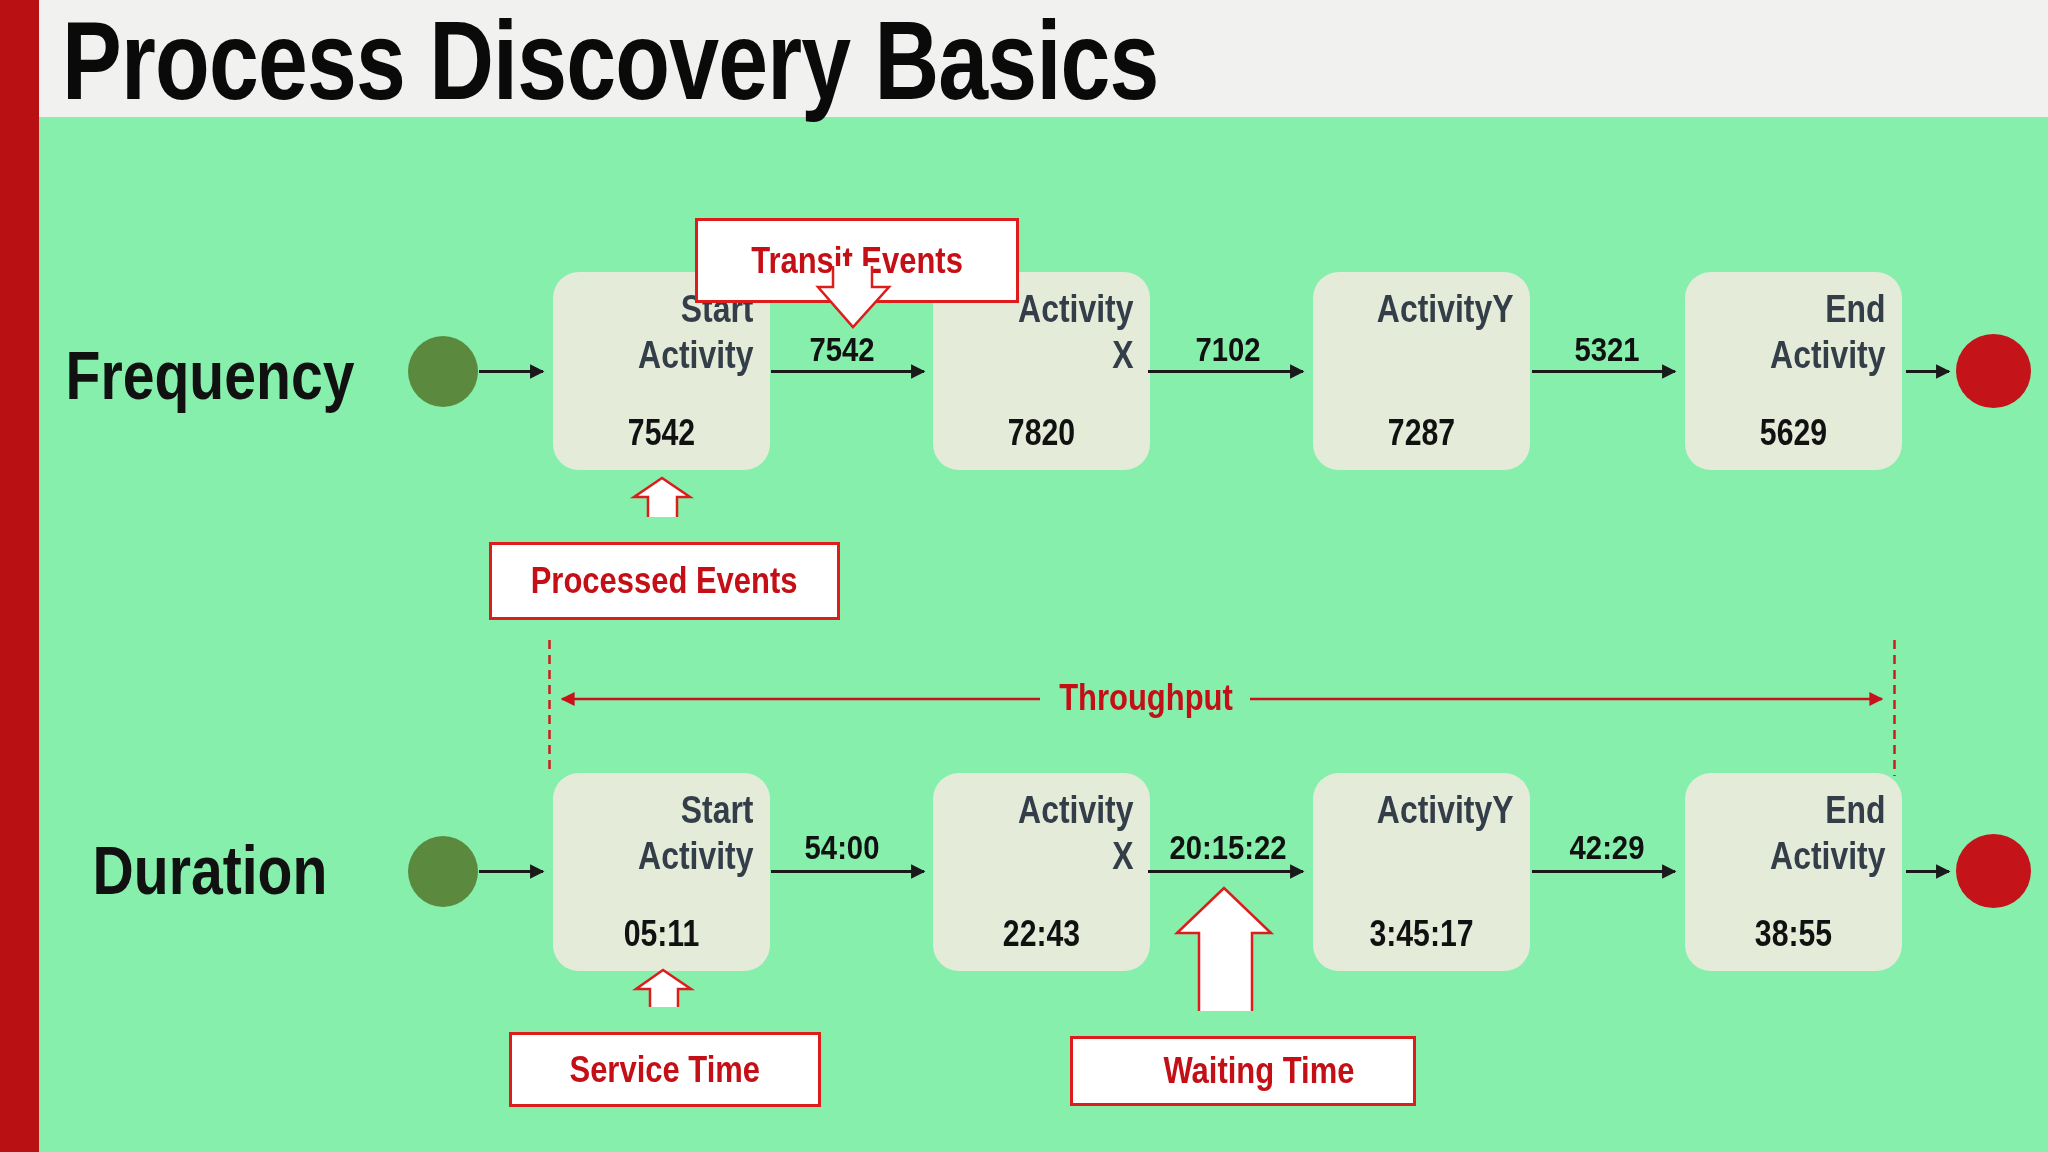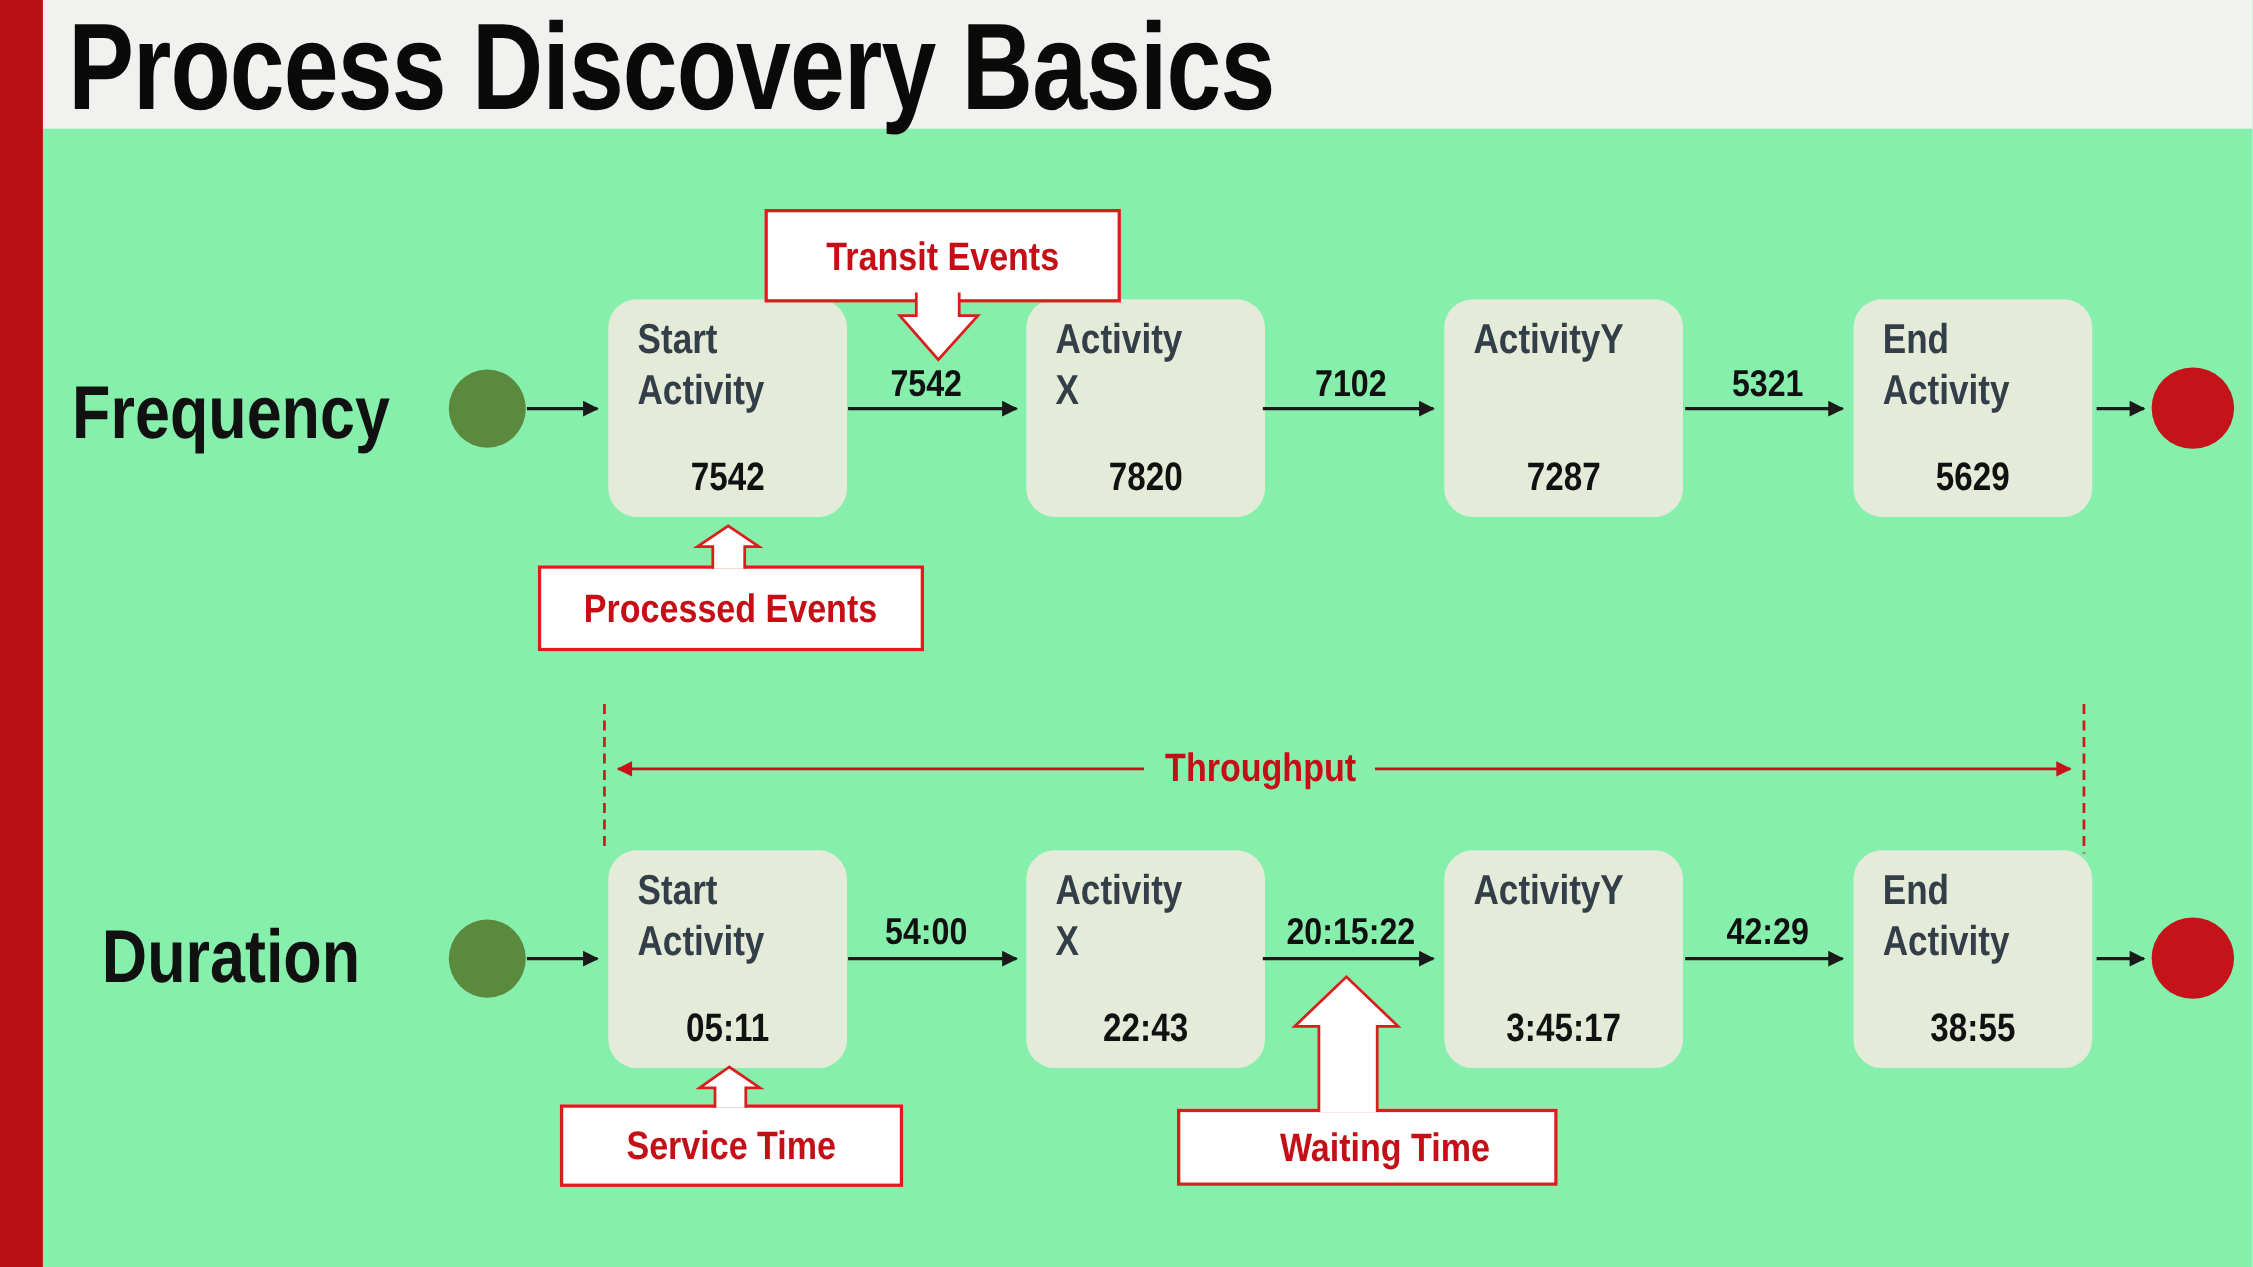--- a/index.html
+++ b/index.html
@@ -6,32 +6,32 @@
   .stage{position:relative;width:2048px;height:1152px;background:#86efac;overflow:hidden;
          font-family:"Liberation Sans","DejaVu Sans",sans-serif;}
   .header{position:absolute;left:0;top:0;width:2048px;height:117px;background:#f1f1f0;}
   .accent-bar{position:absolute;left:0;top:0;width:39px;height:1152px;background:#b81013;z-index:4;}
   .page-title{position:absolute;left:62px;top:0;height:121px;margin:0;display:flex;align-items:center;
               font-size:112px;font-weight:bold;color:#0a0a0a;letter-spacing:-1px;
               transform:scaleX(0.80);transform-origin:left center;white-space:nowrap;z-index:2;}
   .row-label{position:absolute;width:360px;text-align:center;font-size:68px;font-weight:bold;color:#111;
              transform:scaleX(0.84);white-space:nowrap;z-index:2;}
   .node{position:absolute;width:217px;height:198px;background:#e4ecd9;border-radius:26px;z-index:1;}
-  .node-title{position:absolute;top:14px;left:10px;right:0;text-align:left;font-size:38px;line-height:46px;
+  .node-title{position:absolute;top:14px;left:10px;right:0;text-align:right;font-size:38px;line-height:46px;
               font-weight:bold;color:#333e49;}
   .node-title span{display:block;transform:scaleX(0.84);white-space:nowrap;}
   .node-value{position:absolute;bottom:16px;left:0;right:0;text-align:center;font-size:36px;font-weight:bold;
               color:#111;transform:scaleX(0.84);white-space:nowrap;}
   .edge-label{position:absolute;width:220px;text-align:center;font-size:34px;font-weight:bold;color:#111;
               transform:scaleX(0.86);white-space:nowrap;z-index:2;}
   .circle{position:absolute;border-radius:50%;z-index:1;}
   .circle.start{width:70px;height:71px;background:#5b8a3f;}
   .circle.end{width:75px;height:74px;background:#c5131a;}
   .callout{position:absolute;background:#ffffff;border:3px solid #dd1c1c;display:flex;align-items:center;
-           justify-content:center;color:#c50f16;font-size:36px;font-weight:bold;z-index:2;}
+           justify-content:center;color:#c50f16;font-size:36px;font-weight:bold;z-index:2;margin-top:28px;}
   .callout span{transform:scaleX(0.86);white-space:nowrap;}
   .throughput-label{position:absolute;left:1026px;top:677px;width:240px;text-align:center;font-size:36px;
                     font-weight:bold;color:#c50f16;transform:scaleX(0.86);white-space:nowrap;z-index:6;}
   .overlay{position:absolute;left:0;top:0;z-index:5;pointer-events:none;}
 </style>
 </head>
 <body>
 
 <div class="stage">
 

